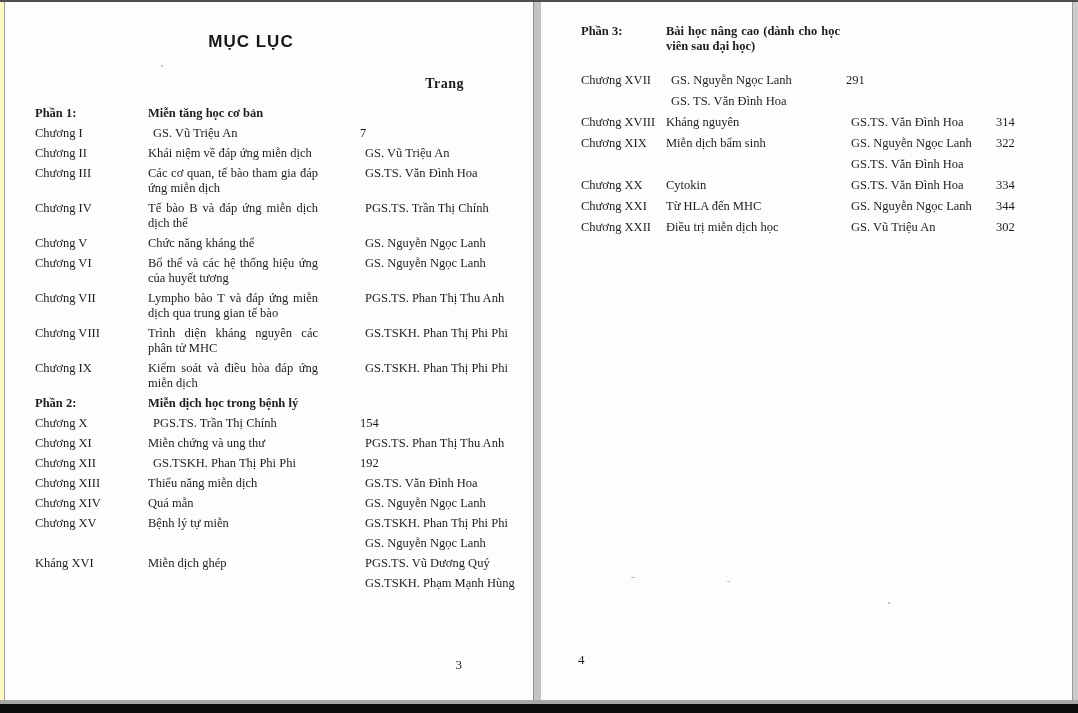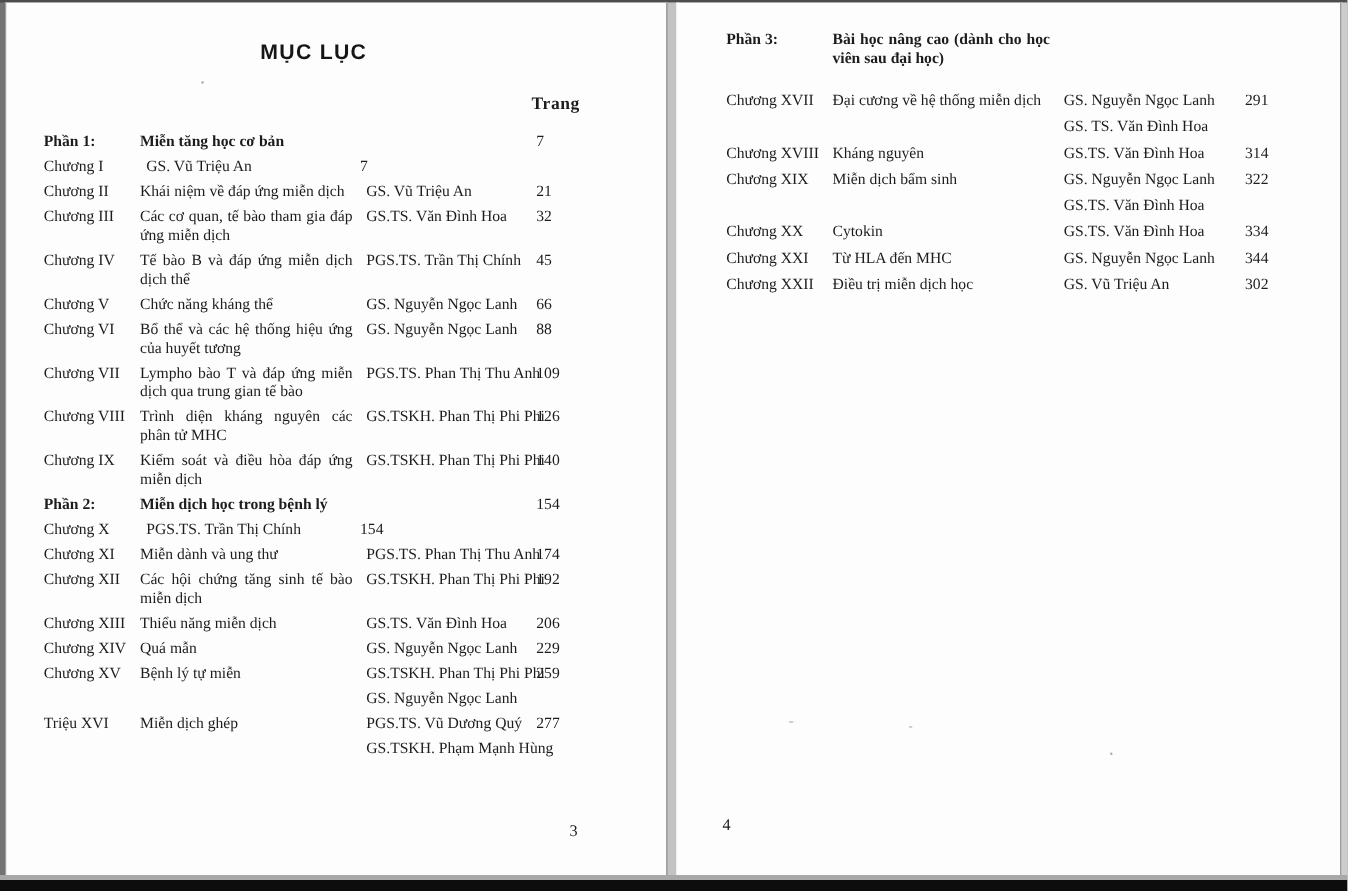--- a/index.html
+++ b/index.html
@@ -1,20 +1,20 @@
 <!DOCTYPE html>
 <html><head>
 <meta charset="utf-8">
 <style>
   html, body { margin: 0; padding: 0; background: #ffffff; }
   .stage {
     position: relative;
     width: 1078px;
     height: 713px;
-    background: #737373;
+    background: #fef9c3;
     overflow: hidden;
     font-family: "Liberation Serif", serif;
     color: #1c1c1c;
   }
   .topline {
     position: absolute; top: 0; left: 0; width: 100%; height: 2px;
     background: #4d4d4d;
   }
   .bottom-gray {
     position: absolute; left: 0; top: 700px; width: 100%; height: 4px;
@@ -59,21 +59,21 @@
   }
 
   .toc { position: absolute; font-size: 12.5px; line-height: 15px; }
   .toc-left { top: 104px; left: 30px; width: 424px; }
   .toc-right { top: 22px; left: 40px; width: 445px; font-family: Liberation Serif, serif; }
 
   .toc-row {
     display: grid;
     margin-bottom: 5px;
   }
-  .toc-left .toc-row { grid-template-columns: 77px 176px 141px 30px; }
+  .toc-left .toc-row { grid-template-columns: 77px 176px 141px 30px; gap: 36px; }
   .toc-right .toc-row { grid-template-columns: 85px 180px 150px 30px; }
   .toc-right .toc-row { line-height: 21px; margin-bottom: 0; }
   .toc-right .toc-row.section-row { line-height: 15px; margin-bottom: 16px; }
 
   .cell { white-space: normal; }
   .cell.label { white-space: nowrap; }
   .cell.title { text-align: justify; padding-right: 6px; }
   .cell.authors { padding-left: 5px; }
   .author-line { white-space: nowrap; }
   .toc-left .author-line + .author-line { margin-top: 5px; }
@@ -187,29 +187,28 @@
         </div>
         <div class="toc-row">
           <div class="cell label">Chương X</div>
           <div class="cell authors">
             <div class="author-line">PGS.TS. Trần Thị Chính</div>
           </div>
           <div class="cell pagenum">154</div>
         </div>
         <div class="toc-row">
           <div class="cell label">Chương XI</div>
-          <div class="cell title">Miễn dành và ung thư</div>
+          <div class="cell title">Miễn chứng và ung thư</div>
           <div class="cell authors">
             <div class="author-line">PGS.TS. Phan Thị Thu Anh</div>
           </div>
           <div class="cell pagenum">174</div>
         </div>
         <div class="toc-row">
           <div class="cell label">Chương XII</div>
-          <div class="cell title">Các hội chứng tăng sinh tế bào miễn dịch</div>
           <div class="cell authors">
             <div class="author-line">GS.TSKH. Phan Thị Phi Phi</div>
           </div>
           <div class="cell pagenum">192</div>
         </div>
         <div class="toc-row">
           <div class="cell label">Chương XIII</div>
           <div class="cell title">Thiểu năng miễn dịch</div>
           <div class="cell authors">
             <div class="author-line">GS.TS. Văn Đình Hoa</div>
@@ -227,21 +226,21 @@
         <div class="toc-row">
           <div class="cell label">Chương XV</div>
           <div class="cell title">Bệnh lý tự miễn</div>
           <div class="cell authors">
             <div class="author-line">GS.TSKH. Phan Thị Phi Phi</div>
             <div class="author-line">GS. Nguyễn Ngọc Lanh</div>
           </div>
           <div class="cell pagenum">259</div>
         </div>
         <div class="toc-row">
-          <div class="cell label">Triệu XVI</div>
+          <div class="cell label">Kháng XVI</div>
           <div class="cell title">Miễn dịch ghép</div>
           <div class="cell authors">
             <div class="author-line">PGS.TS. Vũ Dương Quý</div>
             <div class="author-line">GS.TSKH. Phạm Mạnh Hùng</div>
           </div>
           <div class="cell pagenum">277</div>
         </div>
       </div>
     <div class="folio folio-left">3</div>
     <div class="speck" style="left:156px; top:63px;"></div>
@@ -252,21 +251,20 @@
   <div class="page page-right">
     <div class="toc toc-right" id="toc-right">
         <div class="toc-row section-row">
           <div class="cell label">Phần 3:</div>
           <div class="cell title">Bài học nâng cao (dành cho học viên sau đại học)</div>
           <div class="cell authors"></div>
           <div class="cell pagenum"></div>
         </div>
         <div class="toc-row">
           <div class="cell label">Chương XVII</div>
-          <div class="cell title">Đại cương về hệ thống miễn dịch</div>
           <div class="cell authors">
             <div class="author-line">GS. Nguyễn Ngọc Lanh</div>
             <div class="author-line">GS. TS. Văn Đình Hoa</div>
           </div>
           <div class="cell pagenum">291</div>
         </div>
         <div class="toc-row">
           <div class="cell label">Chương XVIII</div>
           <div class="cell title">Kháng nguyên</div>
           <div class="cell authors">

